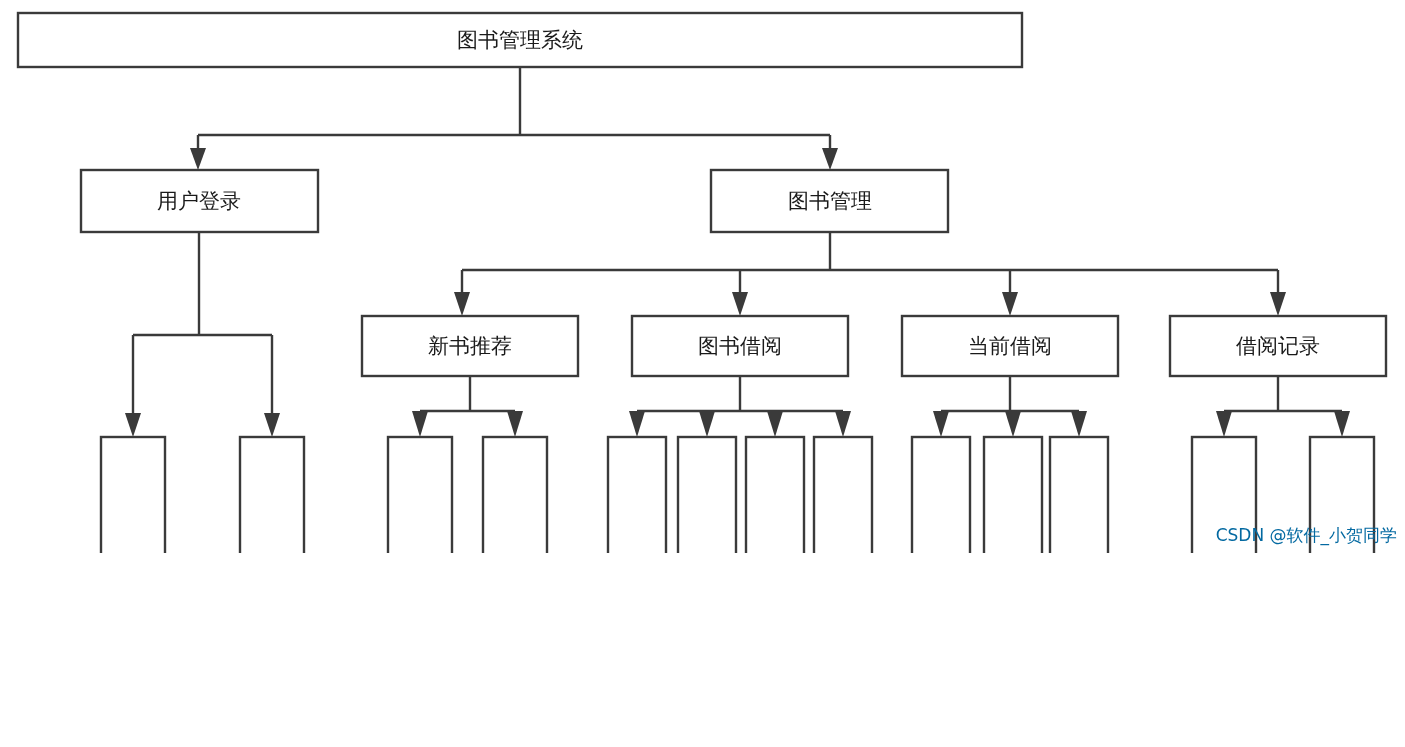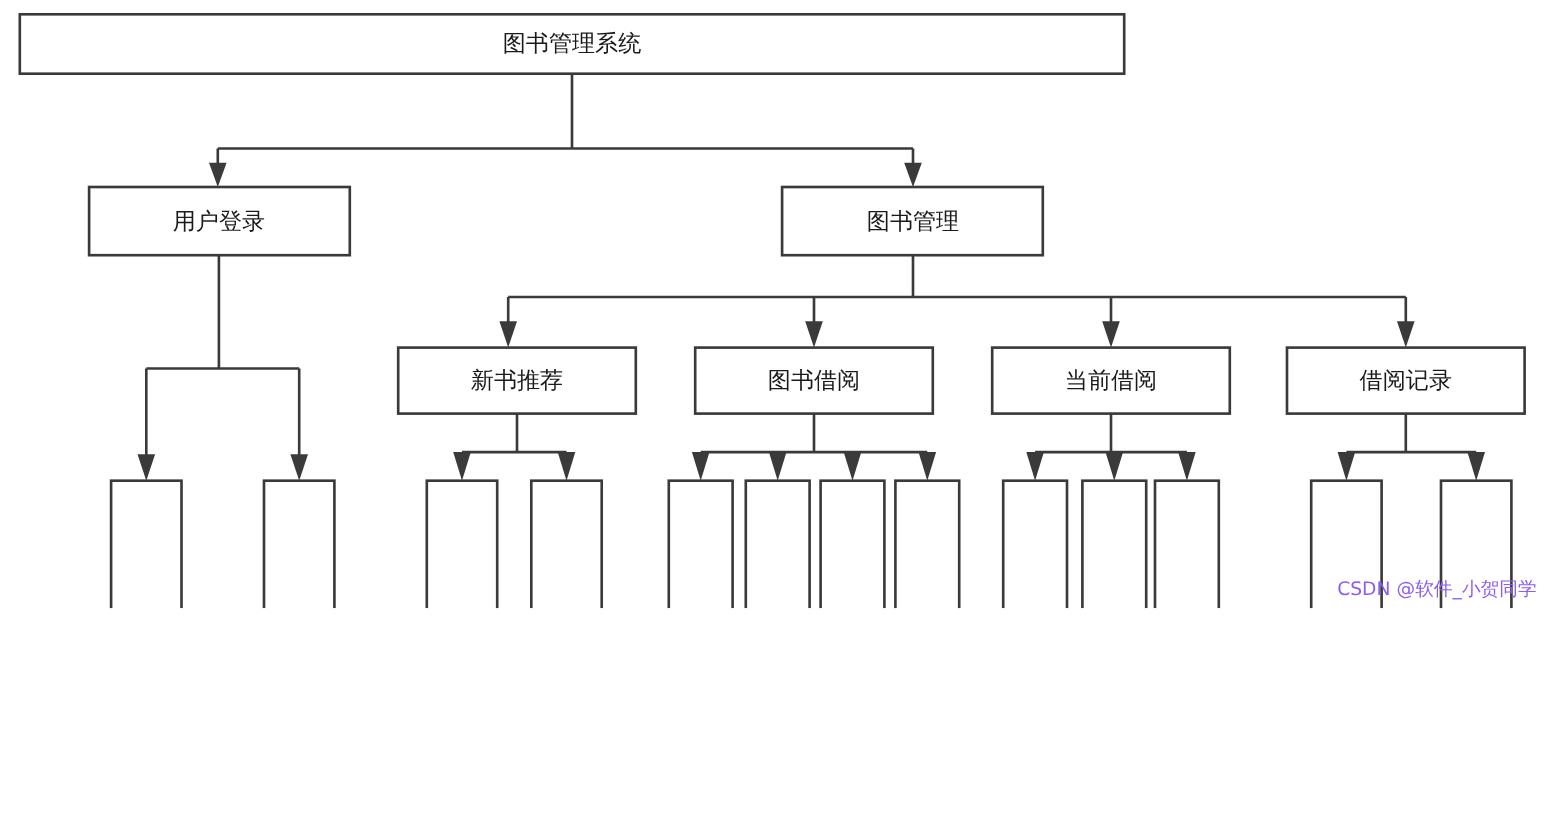--- a/index.html
+++ b/index.html
@@ -60,21 +60,21 @@
     text-align: center;
     white-space: nowrap;
     pointer-events: none;
   }
   .watermark {
     position: absolute;
     right: 8px;
     bottom: 6px;
     font-family: "DejaVu Sans", "Liberation Sans", sans-serif;
     font-size: 17px;
-    color: #8b5cf6;
+    color: #0369a1;
     white-space: nowrap;
     user-select: none;
   }
 </style>
 </head>
 <body>
 
 <div id="diagram-root">
 
   <svg class="canvas" viewBox="0 0 1405 747">

